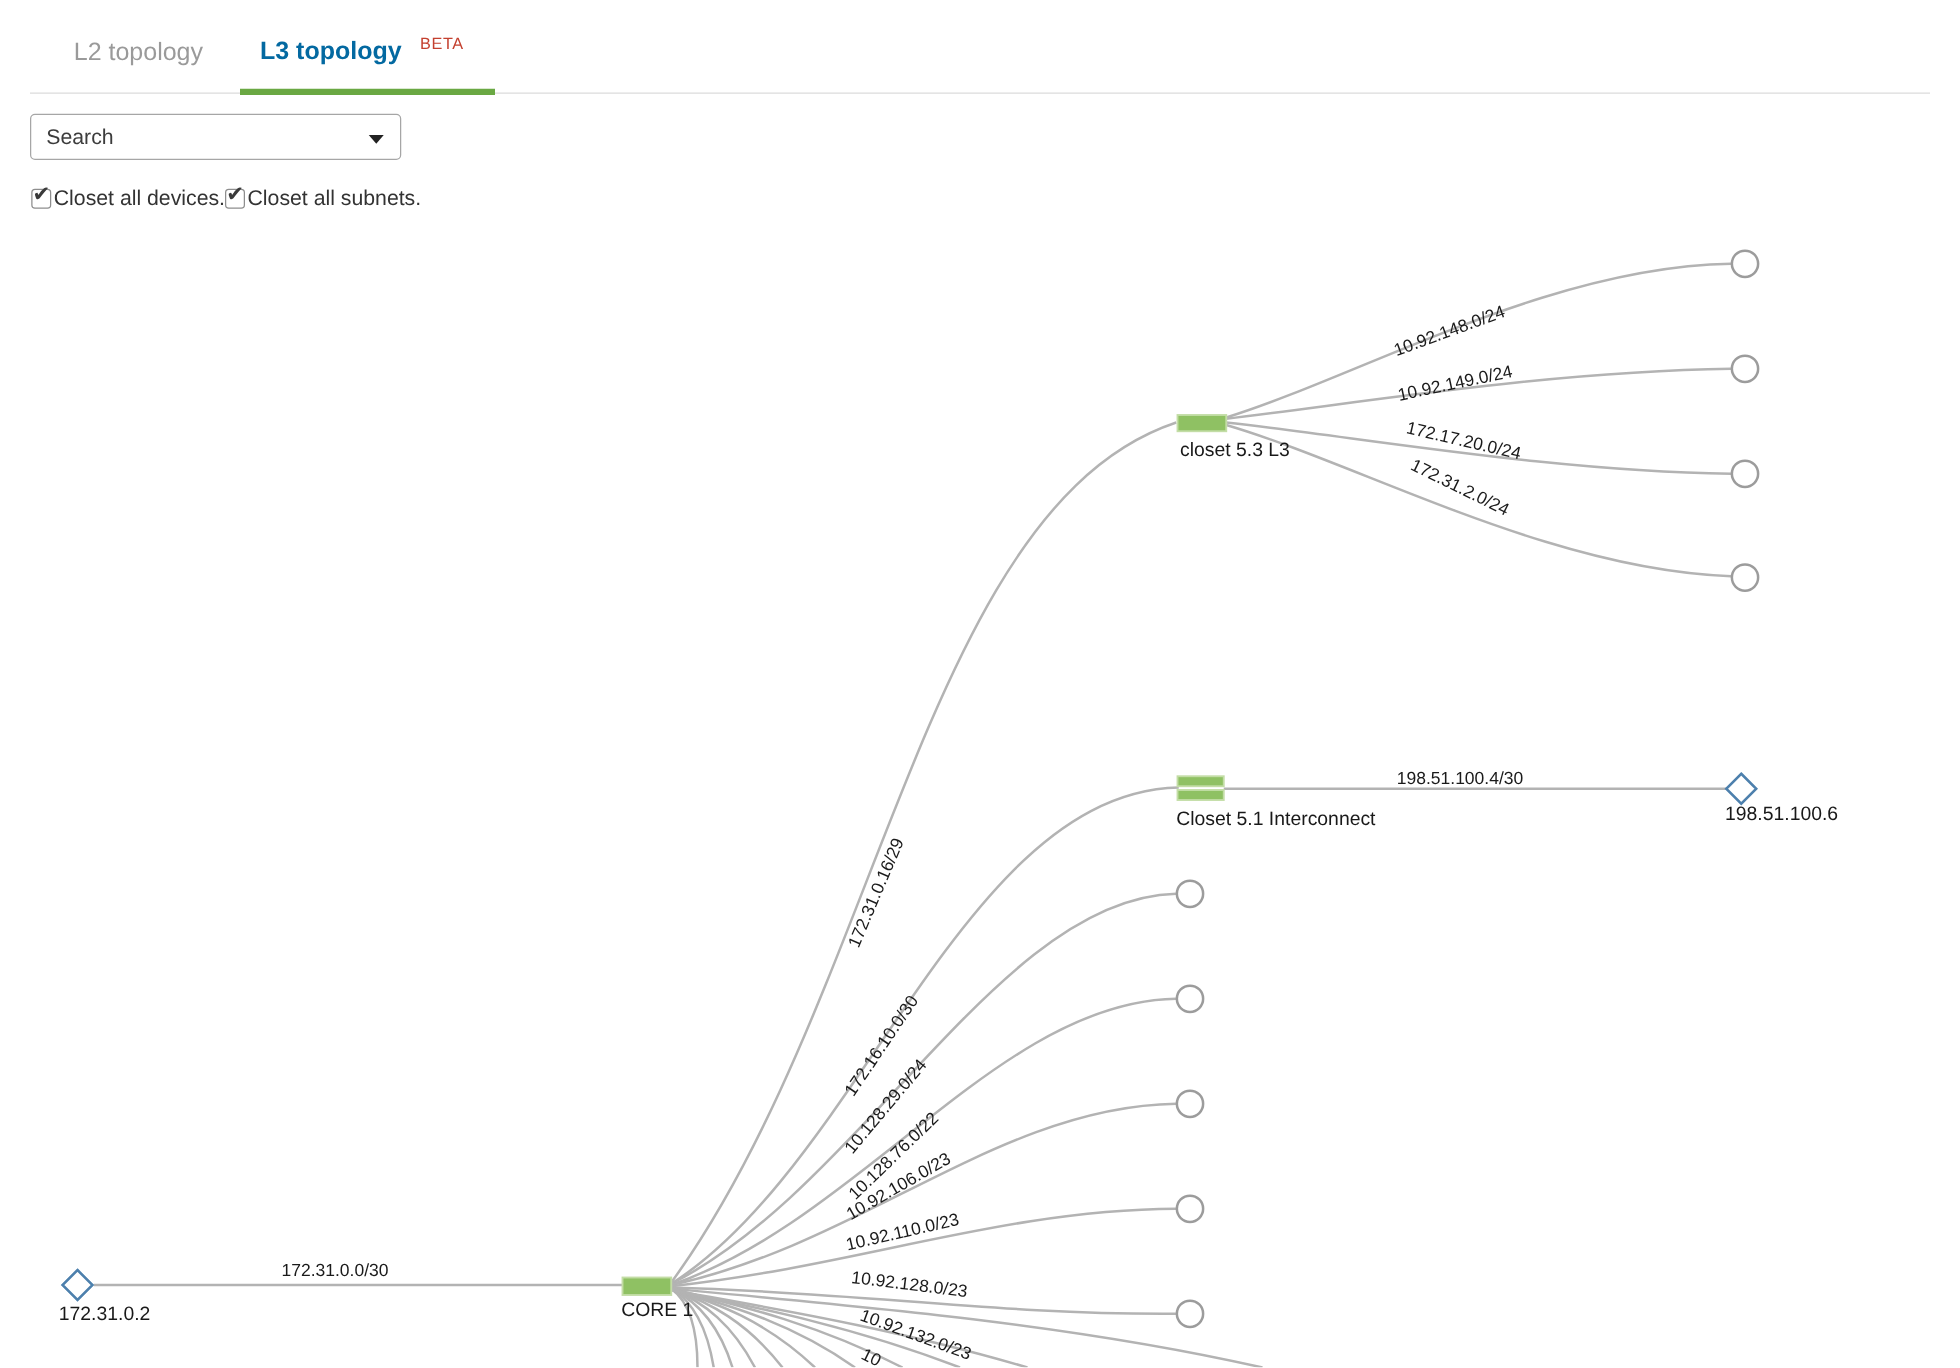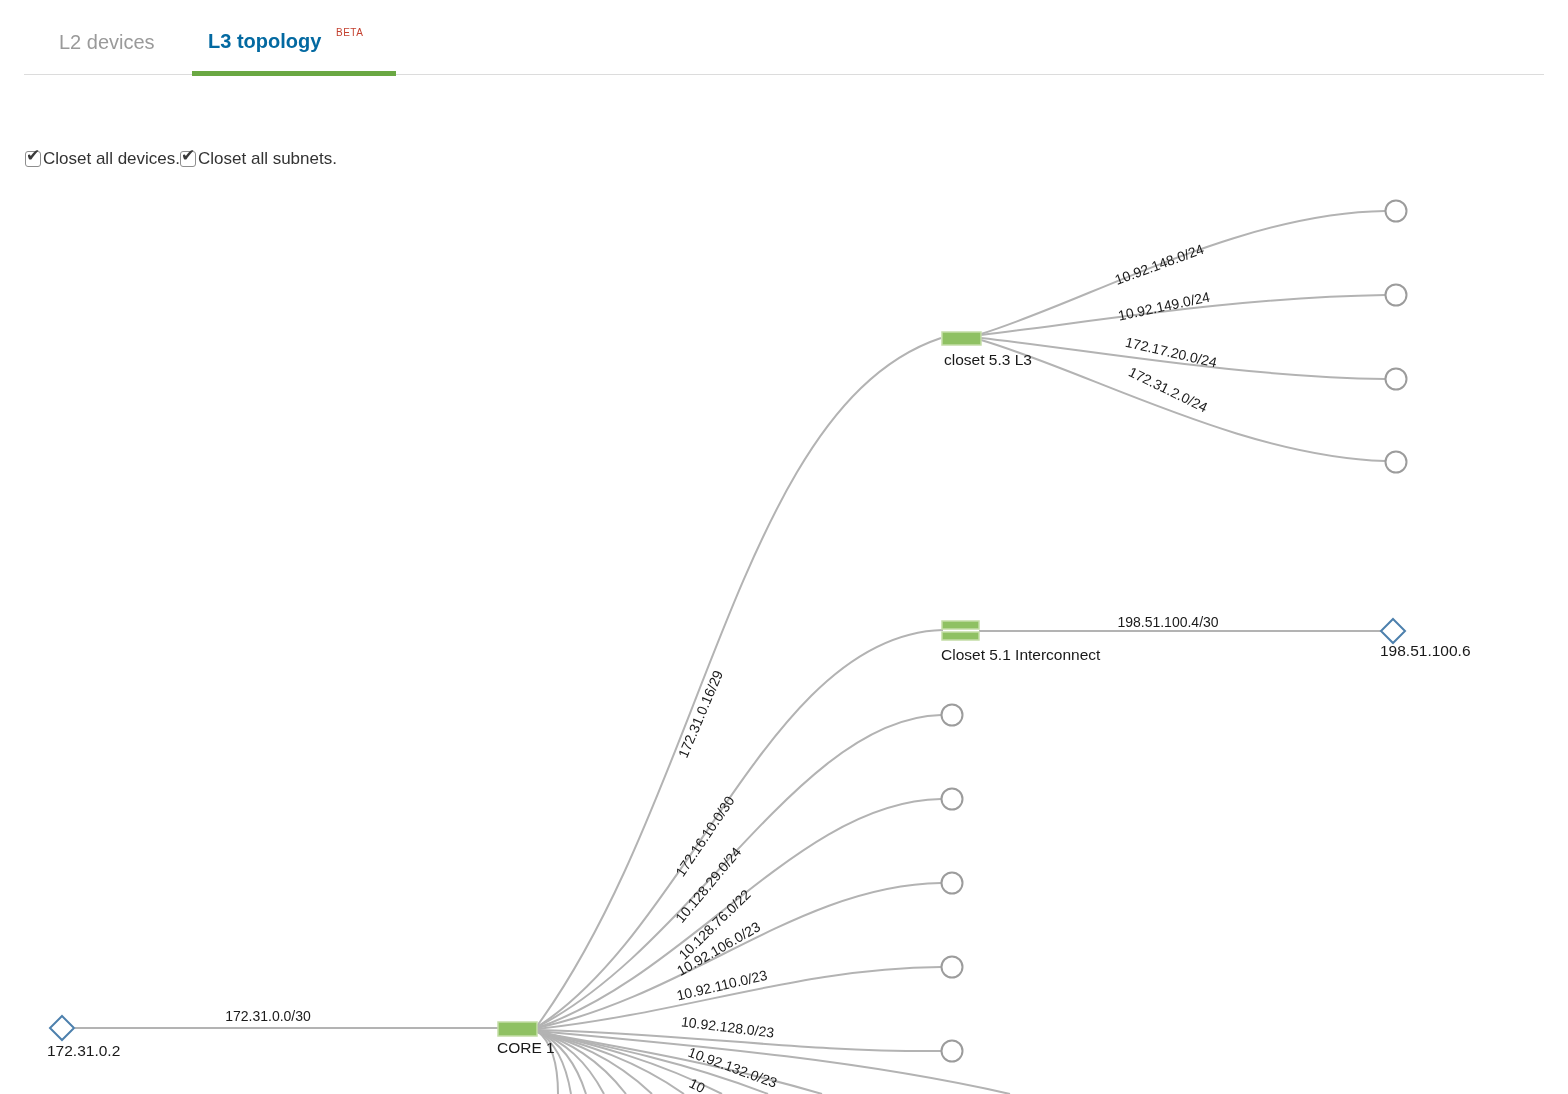--- a/index.html
+++ b/index.html
@@ -3,21 +3,21 @@
 <meta charset="utf-8">
 <style>
   html,body{margin:0;padding:0;background:#fff;width:1568px;height:1094px;overflow:hidden;
     font-family:"Liberation Sans",sans-serif;-webkit-font-smoothing:antialiased;}
   #stage{position:relative;width:1568px;height:1094px;background:#fff;}
 
   
   .tab{position:absolute;font-size:20px;cursor:pointer;}
   #tab-l2{left:59px;top:31px;color:#9a9a9a;font-weight:400;}
   #tab-l3{left:208px;top:30px;color:#0369a1;font-weight:700;}
-  #beta-badge{position:absolute;left:336px;top:27px;font-size:10px;color:#c4402f;letter-spacing:.5px;}
+  #beta-badge{position:absolute;left:336px;top:27px;font-size:13px;color:#c4402f;letter-spacing:.5px;}
   #tab-divider{position:absolute;left:24px;top:74px;width:1520px;height:1px;background:#dcdcdc;}
   #tab-underline{position:absolute;left:192px;top:71px;width:204px;height:5px;background:#6aa843;}
 
   
   #search-select{position:absolute;left:24px;top:91px;width:297px;height:37px;box-sizing:border-box;
     border:1px solid #a6a6a6;border-radius:4px;background:#fff;display:flex;align-items:center;cursor:pointer;}
   #search-select .txt{margin-left:12px;font-size:17px;color:#3c3c3c;}
   #search-select .caret{position:absolute;right:13px;top:16px;width:0;height:0;
     border-left:6px solid transparent;border-right:6px solid transparent;border-top:7px solid #222;}
 
@@ -35,26 +35,30 @@
   .device{fill:#fff;stroke:#4d80ad;stroke-width:2;cursor:pointer;}
   .switch{fill:#8fc163;stroke:#c3dda6;stroke-width:1.5;cursor:pointer;}
   .lbl{font-family:"Liberation Sans",sans-serif;font-size:14px;fill:#1a1a1a;}
   .node-lbl{font-family:"Liberation Sans",sans-serif;font-size:15.5px;fill:#191919;}
 </style>
 </head>
 <body>
 
 <div id="stage">
 
-  <div id="tab-l2" class="tab">L2 devices</div>
+  <div id="tab-l2" class="tab">L2 topology</div>
   <div id="tab-l3" class="tab">L3 topology</div>
   <div id="beta-badge">BETA</div>
   <div id="tab-divider"></div>
   <div id="tab-underline"></div>
 
+  <div id="search-select">
+    <span class="txt">Search</span>
+    <span class="caret"></span>
+  </div>
 
   <div id="options-row">
     <span class="cb">
         <span class="tick">✔</span>
       </span>
     <span class="cb-label">Closet all devices.</span>
     <span class="cb">
         <span class="tick">✔</span>
       </span>
     <span class="cb-label">Closet all subnets.</span>

